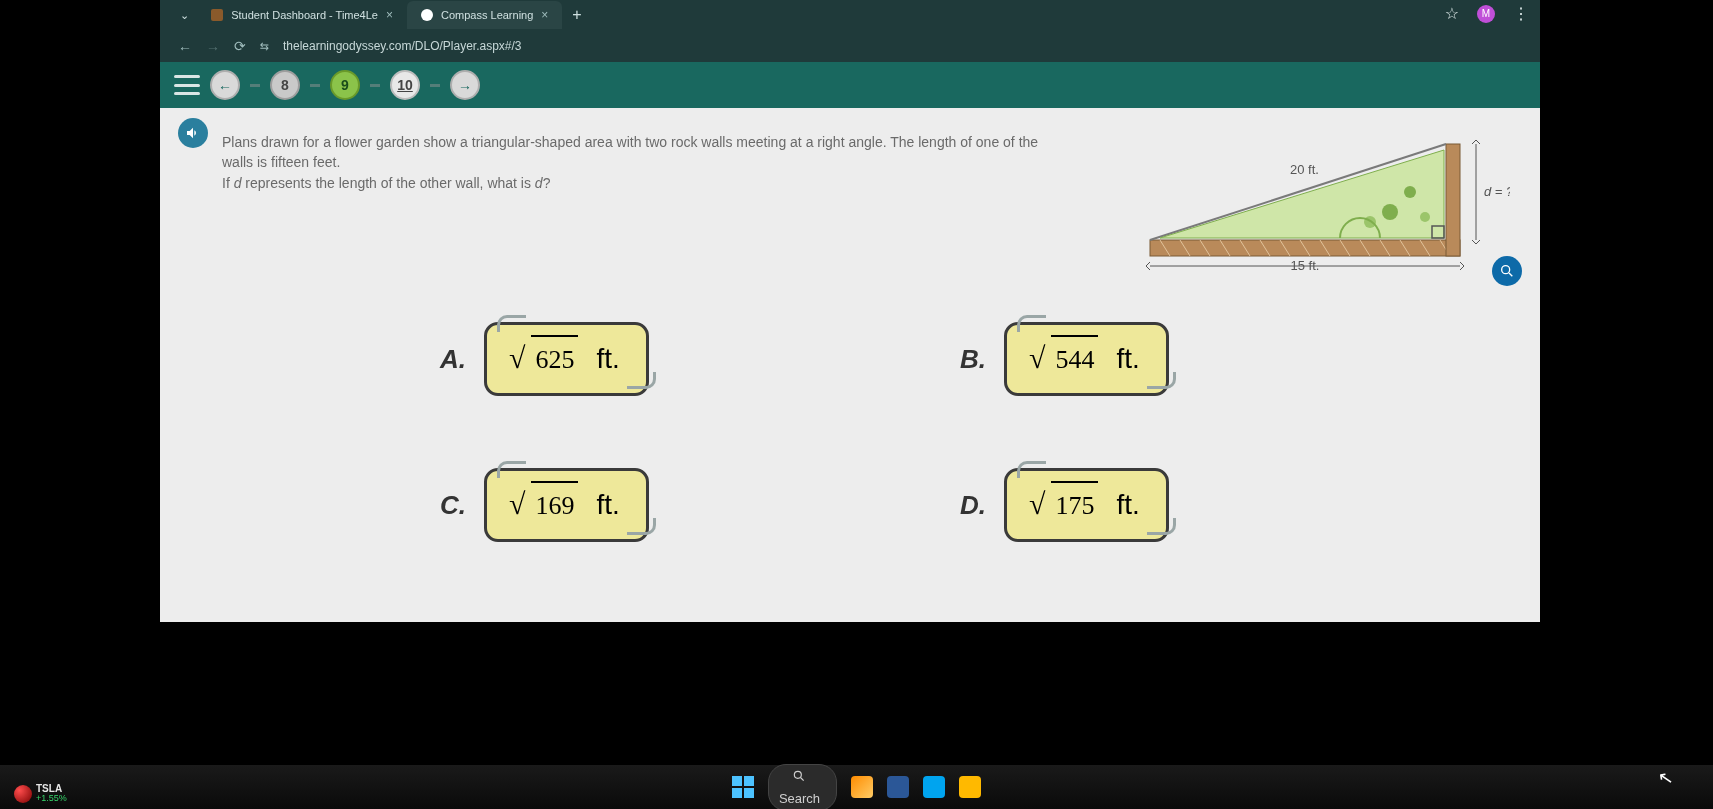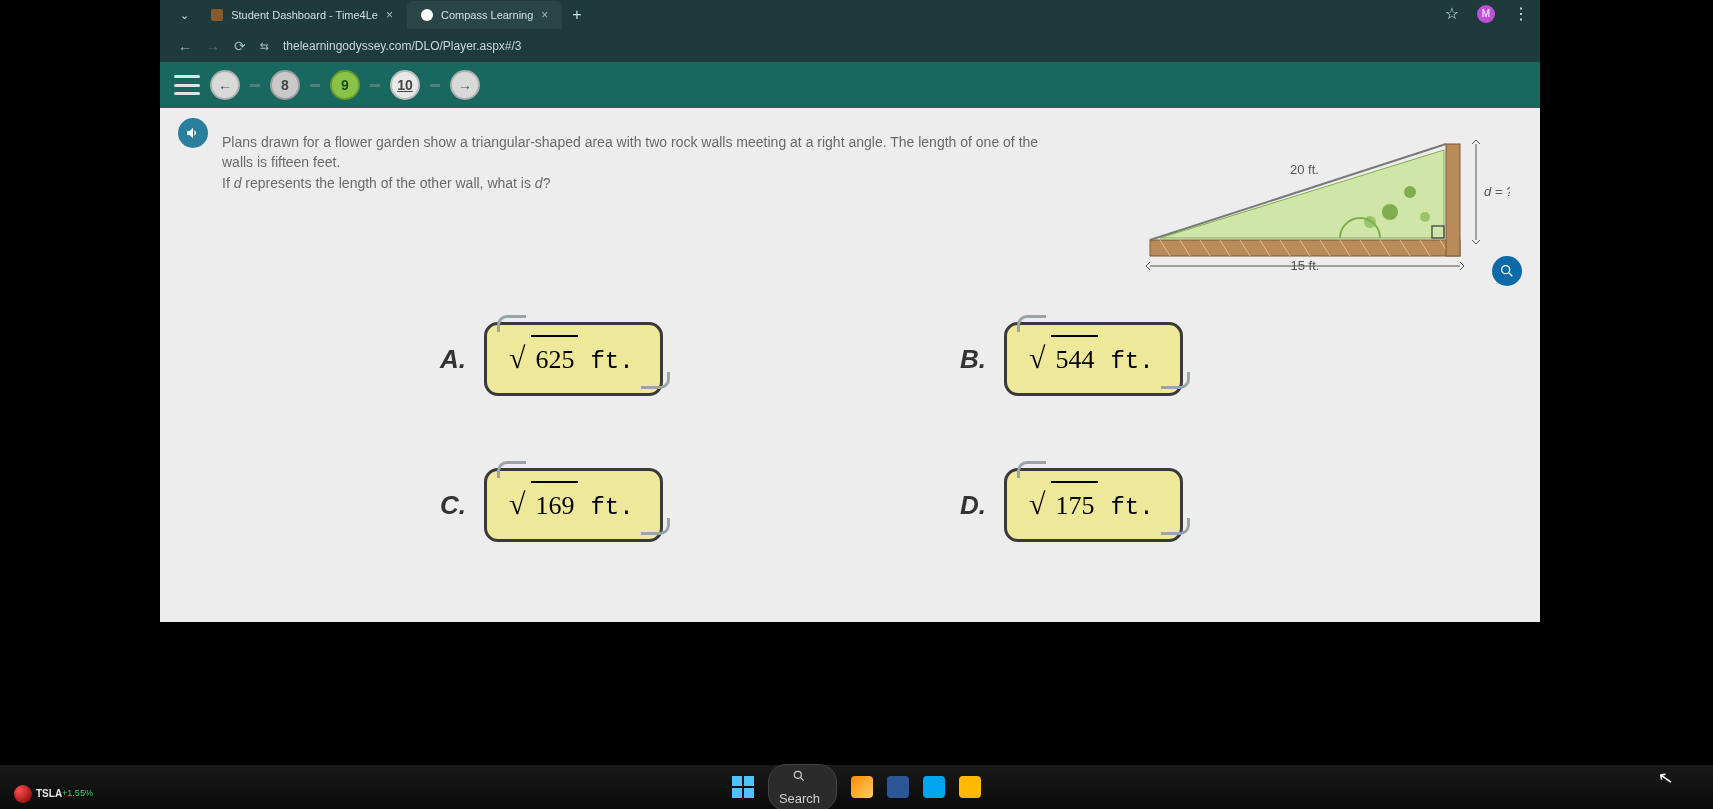--- a/index.html
+++ b/index.html
@@ -49,27 +49,27 @@
 
   
   .answers { position:absolute; left:0; top:260px; width:100%; display:grid; grid-template-columns:520px 520px; column-gap:0; row-gap:72px; padding-left:280px; }
   .ans { display:flex; align-items:center; gap:18px; }
   .ans-letter { font-size:26px; font-weight:bold; color:#333; font-style:italic; }
   .ans-box { position:relative; background:#eee89a; border:3px solid #3a3a3a; border-radius:14px; padding:10px 26px 10px 22px; display:flex; align-items:baseline; gap:6px; }
   .ans-box::before { content:""; position:absolute; left:10px; top:-10px; width:26px; height:14px; border:3px solid #9aa6a6; border-bottom:none; border-right:none; border-radius:10px 0 0 0; }
   .ans-box::after  { content:""; position:absolute; right:-10px; bottom:4px; width:26px; height:14px; border:3px solid #9aa6a6; border-top:none; border-left:none; border-radius:0 0 10px 0; }
   .surd { font-size:30px; font-family:"Times New Roman",serif; }
   .radicand { font-size:26px; font-family:"Times New Roman",serif; border-top:2px solid #000; padding:8px 4px; }
-  .unit { font-size:24px; font-family:Liberation Mono, monospace; margin-left:6px; }
+  .unit { font-size:28px; font-family:Liberation Sans, sans-serif; margin-left:12px; }
 
   
   .taskbar { position:absolute; left:0; bottom:0; width:1713px; height:44px; background:linear-gradient(#1a1a1a,#0a0a0a); display:flex; align-items:center; }
   .tb-left { position:absolute; left:14px; bottom:6px; display:flex; align-items:center; gap:4px; }
   .tb-left .stock-ico { width:18px; height:18px; border-radius:50%; background:radial-gradient(circle at 30% 30%,#ff4d4d,#7a0000); }
-  .tb-left .stock-txt { display:flex; flex-direction:row; line-height:1; }
+  .tb-left .stock-txt { display:flex; flex-direction:column; line-height:1; }
   .tb-left .sym { color:#e6e6e6; font-size:10px; font-weight:bold; }
   .tb-left .pct { color:#36d36a; font-size:9px; }
   .tb-center { margin:0 auto; display:flex; align-items:center; gap:14px; }
   .win-logo { width:22px; height:22px; display:grid; grid-template-columns:1fr 1fr; grid-template-rows:1fr 1fr; gap:2px; }
   .win-logo span:nth-child(1){background:#4cc2ff;} .win-logo span:nth-child(2){background:#4cc2ff;}
   .win-logo span:nth-child(3){background:#4cc2ff;} .win-logo span:nth-child(4){background:#4cc2ff;}
   .search-pill { display:flex; align-items:center; gap:8px; background:#2b2b2b; border:1px solid #444; border-radius:18px; padding:4px 16px 4px 10px; color:#cfcfcf; font-size:13px;flex-direction:column; }
   .tb-ico { width:22px; height:22px; border-radius:4px; background:#333; }
   .cursor { position:absolute; right:40px; bottom:20px; color:#fff; font-size:18px; transform:rotate(-10deg); }
 </style>

